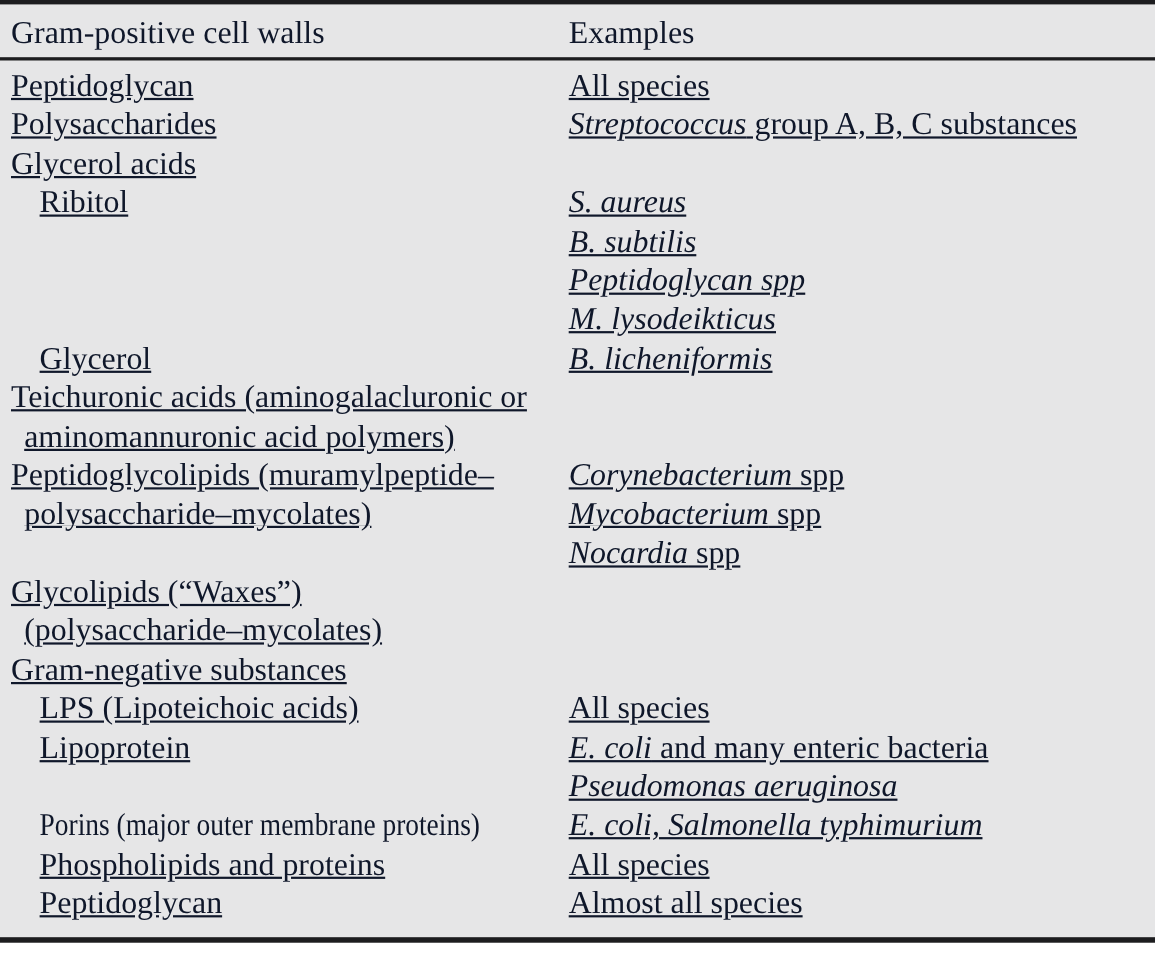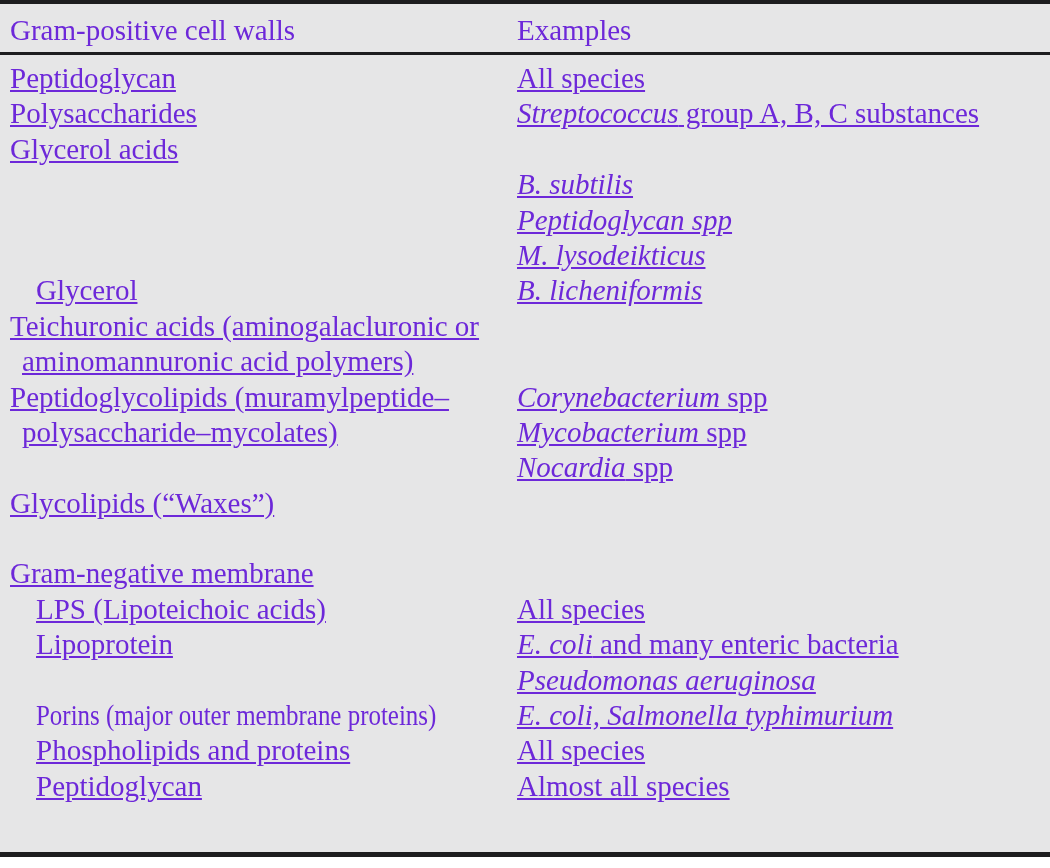--- a/index.html
+++ b/index.html
@@ -6,21 +6,21 @@
     margin: 0;
     padding: 0;
     background: #ffffff;
   }
   #canvas {
     position: relative;
     width: 1050px;
     height: 868px;
     background: #ffffff;
     font-family: "Liberation Serif", "DejaVu Serif", serif;
-    color: #6d28d9;
+    color: #0f172a;
     overflow: hidden;
   }
   .table-wrap {
     position: absolute;
     left: 0;
     top: 0;
     width: 1050px;
     height: 857px;
     box-sizing: border-box;
     background: #e6e6e7;
@@ -83,20 +83,24 @@
         </div>
         <div class="row">
           <div class="cell-left"><span>Polysaccharides</span></div>
           <div class="cell-right"><span class="it">Streptococcus</span><span> group A, B, C substances</span></div>
         </div>
         <div class="row">
           <div class="cell-left"><span>Glycerol acids</span></div>
           <div class="cell-right"></div>
         </div>
         <div class="row">
+          <div class="cell-left ind-sub"><span>Ribitol</span></div>
+          <div class="cell-right"><span class="it">S. aureus</span></div>
+        </div>
+        <div class="row">
           <div class="cell-left"></div>
           <div class="cell-right"><span class="it">B. subtilis</span></div>
         </div>
         <div class="row">
           <div class="cell-left"></div>
           <div class="cell-right"><span class="it">Peptidoglycan spp</span></div>
         </div>
         <div class="row">
           <div class="cell-left"></div>
           <div class="cell-right"><span class="it">M. lysodeikticus</span></div>
@@ -123,24 +127,25 @@
         </div>
         <div class="row">
           <div class="cell-left"></div>
           <div class="cell-right"><span class="it">Nocardia</span><span> spp</span></div>
         </div>
         <div class="row">
           <div class="cell-left"><span>Glycolipids (“Waxes”)</span></div>
           <div class="cell-right"></div>
         </div>
         <div class="row">
+          <div class="cell-left ind-wrap"><span>(polysaccharide–mycolates)</span></div>
           <div class="cell-right"></div>
         </div>
         <div class="row">
-          <div class="cell-left"><span>Gram-negative membrane</span></div>
+          <div class="cell-left"><span>Gram-negative substances</span></div>
           <div class="cell-right"></div>
         </div>
         <div class="row">
           <div class="cell-left ind-sub"><span>LPS (Lipoteichoic acids)</span></div>
           <div class="cell-right"><span>All species</span></div>
         </div>
         <div class="row">
           <div class="cell-left ind-sub"><span>Lipoprotein</span></div>
           <div class="cell-right"><span class="it">E. coli</span><span> and many enteric bacteria</span></div>
         </div>

